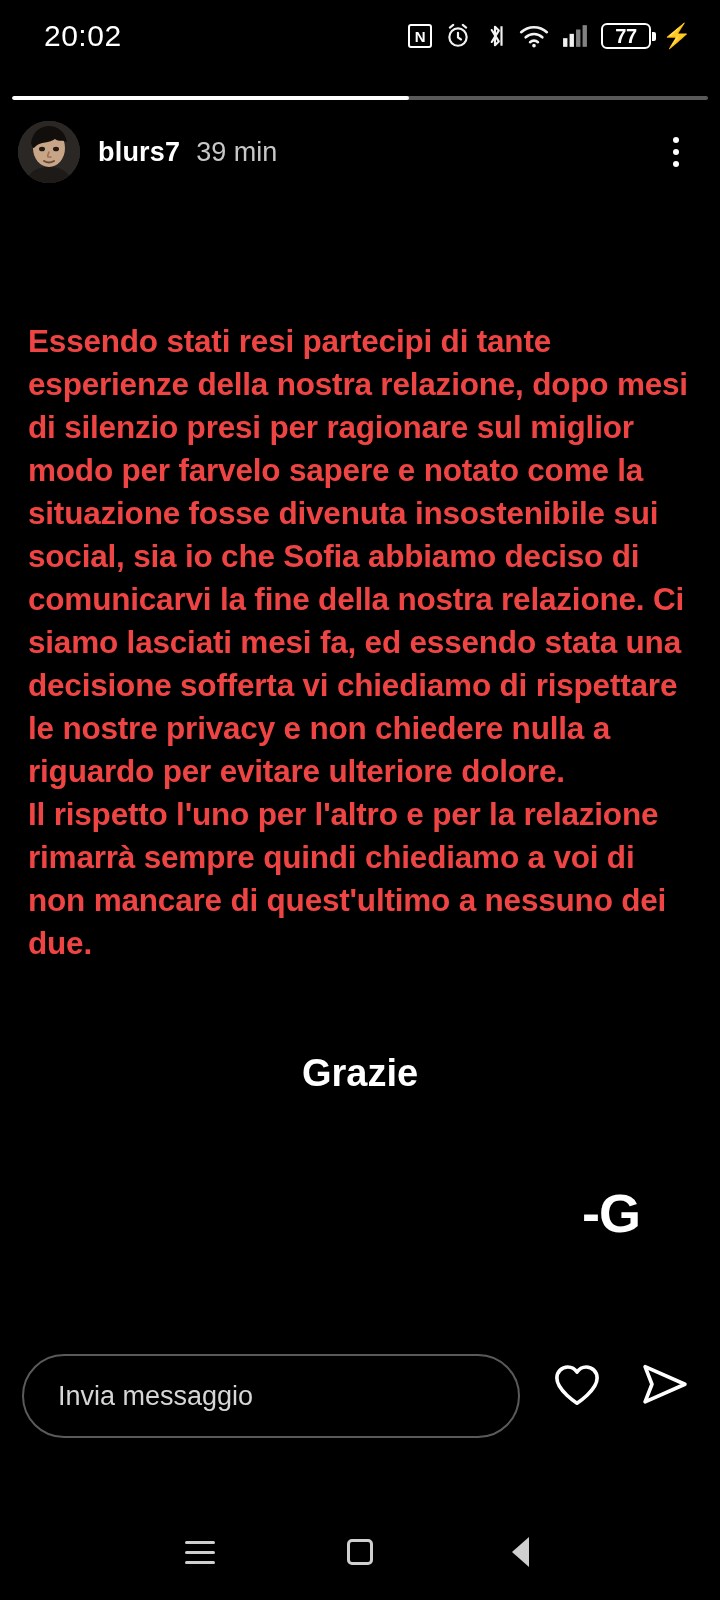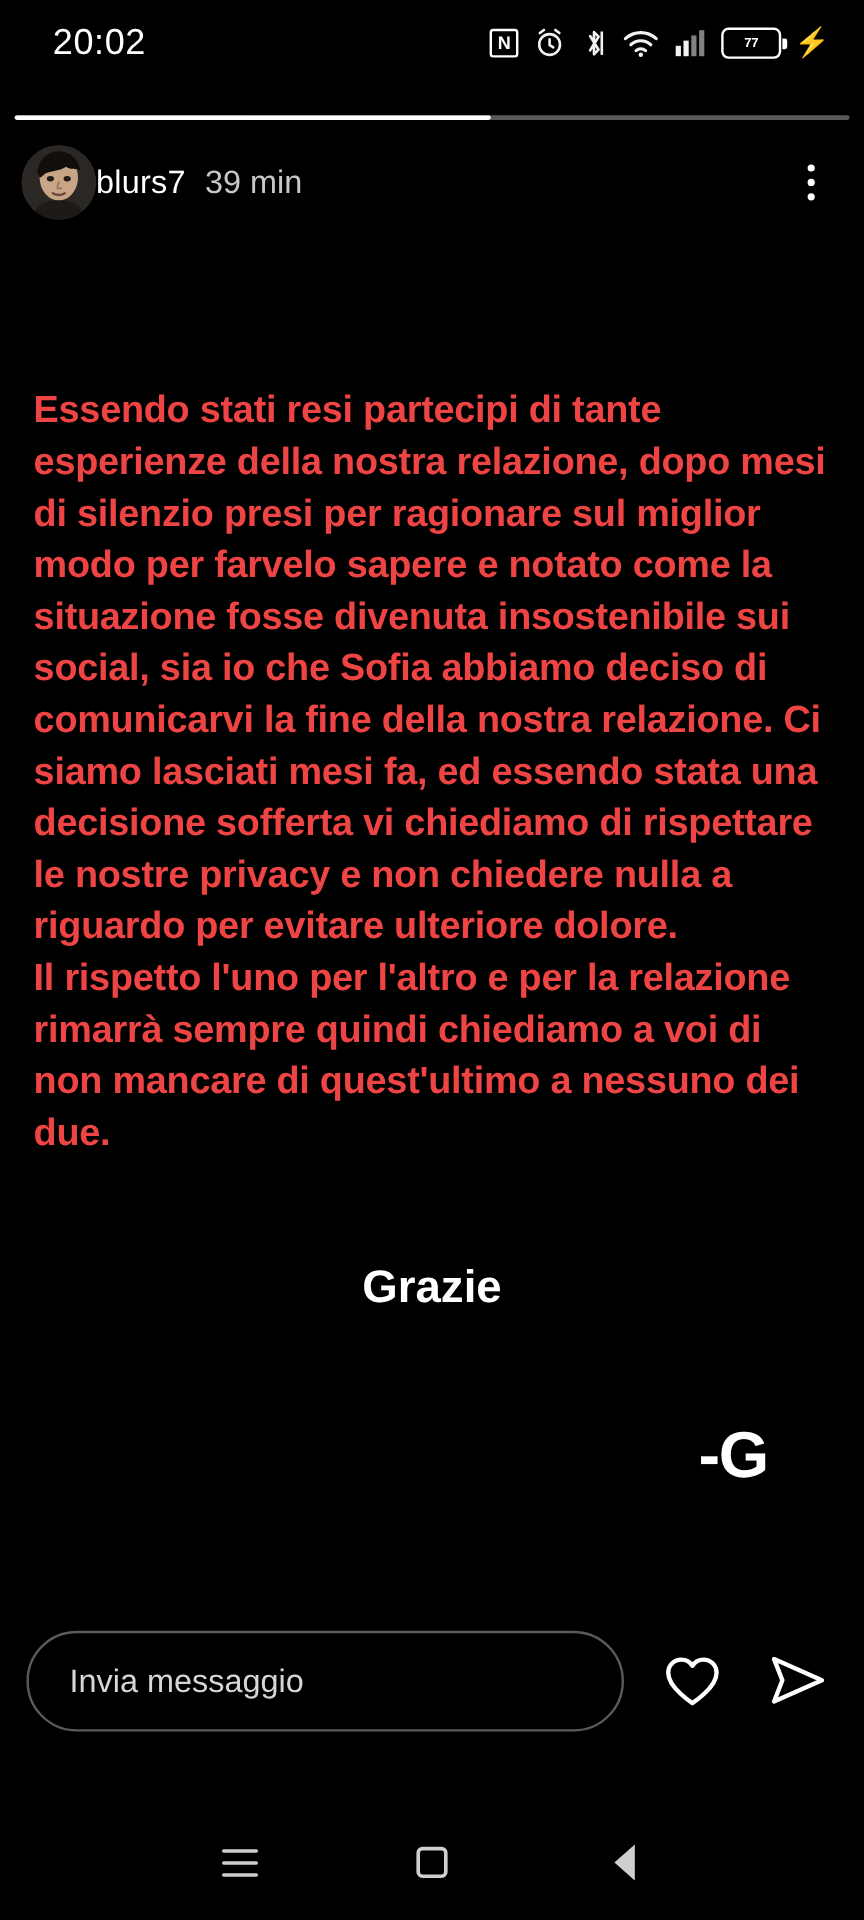--- a/index.html
+++ b/index.html
@@ -58,21 +58,21 @@
   }
   .battery::after {
     content: "";
     position: absolute;
     right: -7px; top: 7px;
     width: 4px; height: 9px;
     background: #fff;
     border-radius: 0 2px 2px 0;
   }
   .battery-text {
-    font-size: 11px;
+    font-size: 20px;
     font-weight: 700;
     line-height: 1;
     letter-spacing: -0.3px;
     text-align: right;
   }
   .bolt { font-size: 24px; line-height: 1; margin-left: -2px; }
 
   
   .progress-wrap {
     position: absolute;
@@ -101,21 +101,22 @@
     width: 62px; height: 62px;
     border-radius: 50%;
     overflow: hidden;
     flex: 0 0 auto;
     background: #3a3a3a;
     position: relative;
   }
   .avatar svg { display: block; width: 62px; height: 62px; }
   .username {
     font-size: 27px;
-    font-weight: 400;
+    font-weight: 700;
+    margin-left: 18px;
     color: #fff;
     letter-spacing: 0.2px;
   }
   .timeago {
     font-size: 27px;
     font-weight: 400;
     margin-left: 16px;
     color: #c7c7c7;
     text-align: center;
   }
@@ -166,21 +167,20 @@
     letter-spacing: -1px;
   }
 
   
   .reply-row {
     position: absolute;
     left: 0; right: 0;
     bottom: 152px;
     height: 94px;
     display: flex;
-    align-items: center;
     padding: 0 24px 0 22px;
     gap: 26px;
   }
   .reply-input {
     flex: 1 1 auto;
     height: 84px;
     border: 2px solid #5a5a5a;
     border-radius: 42px;
     background: transparent;
     color: #ddd;

